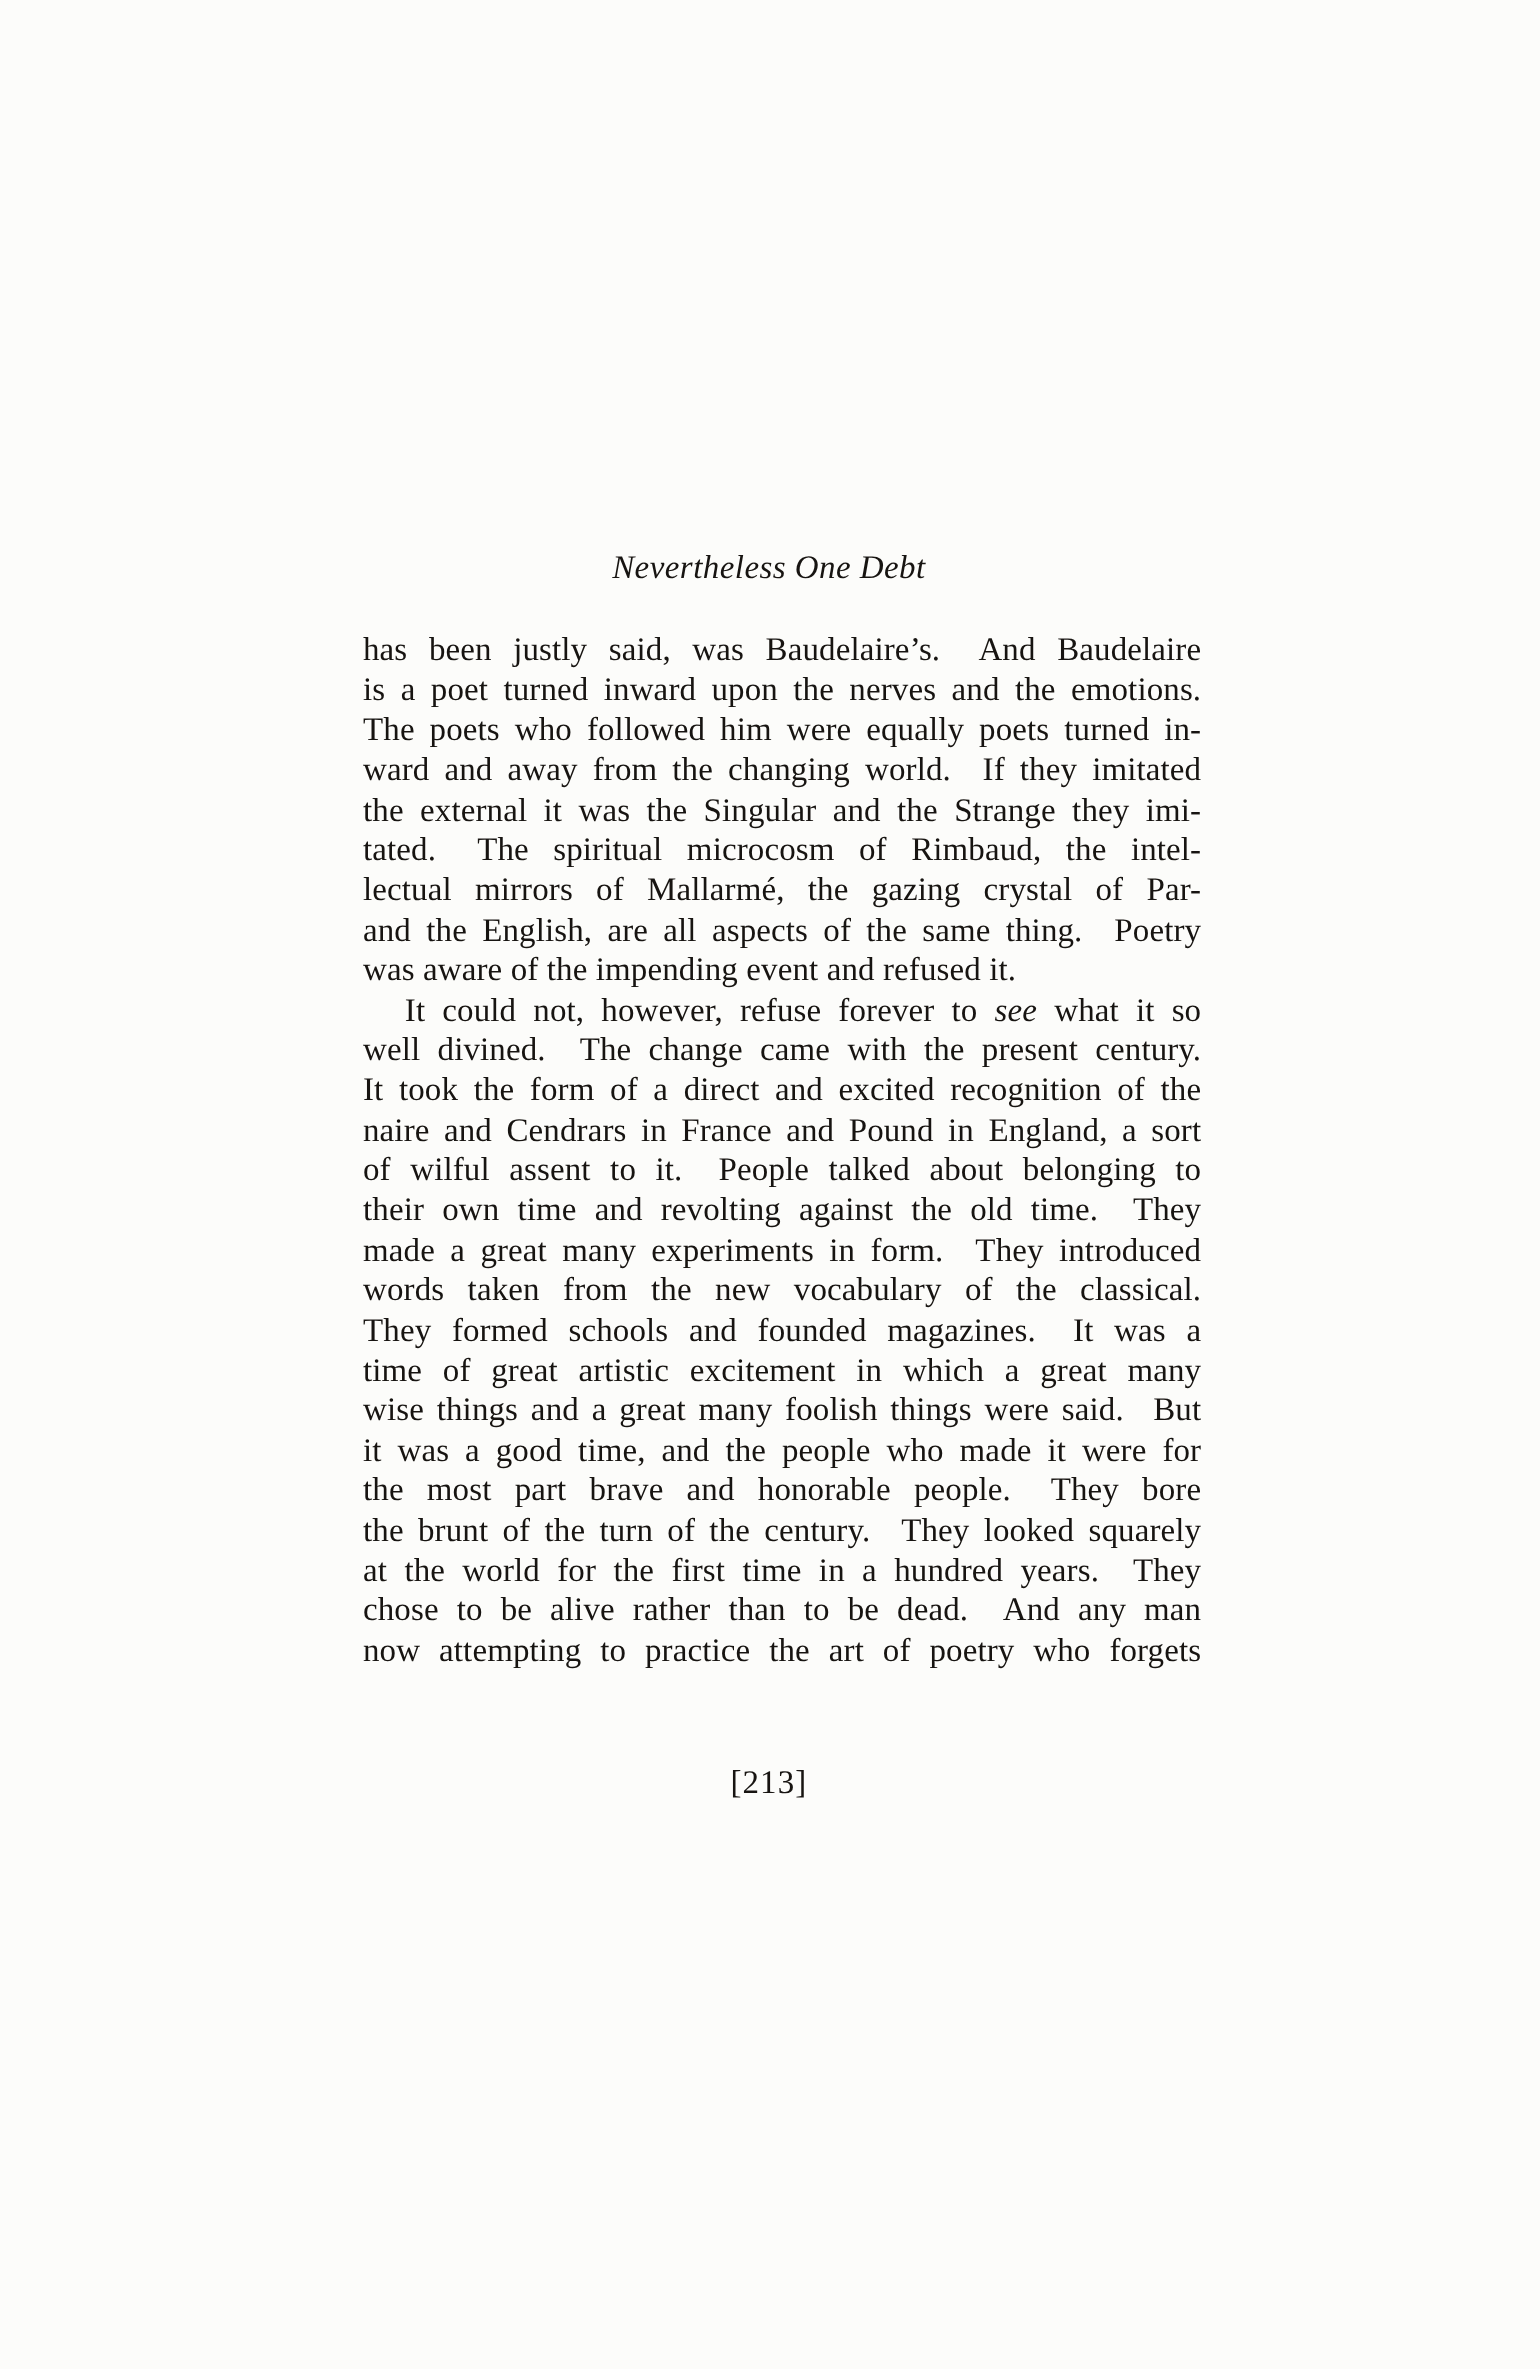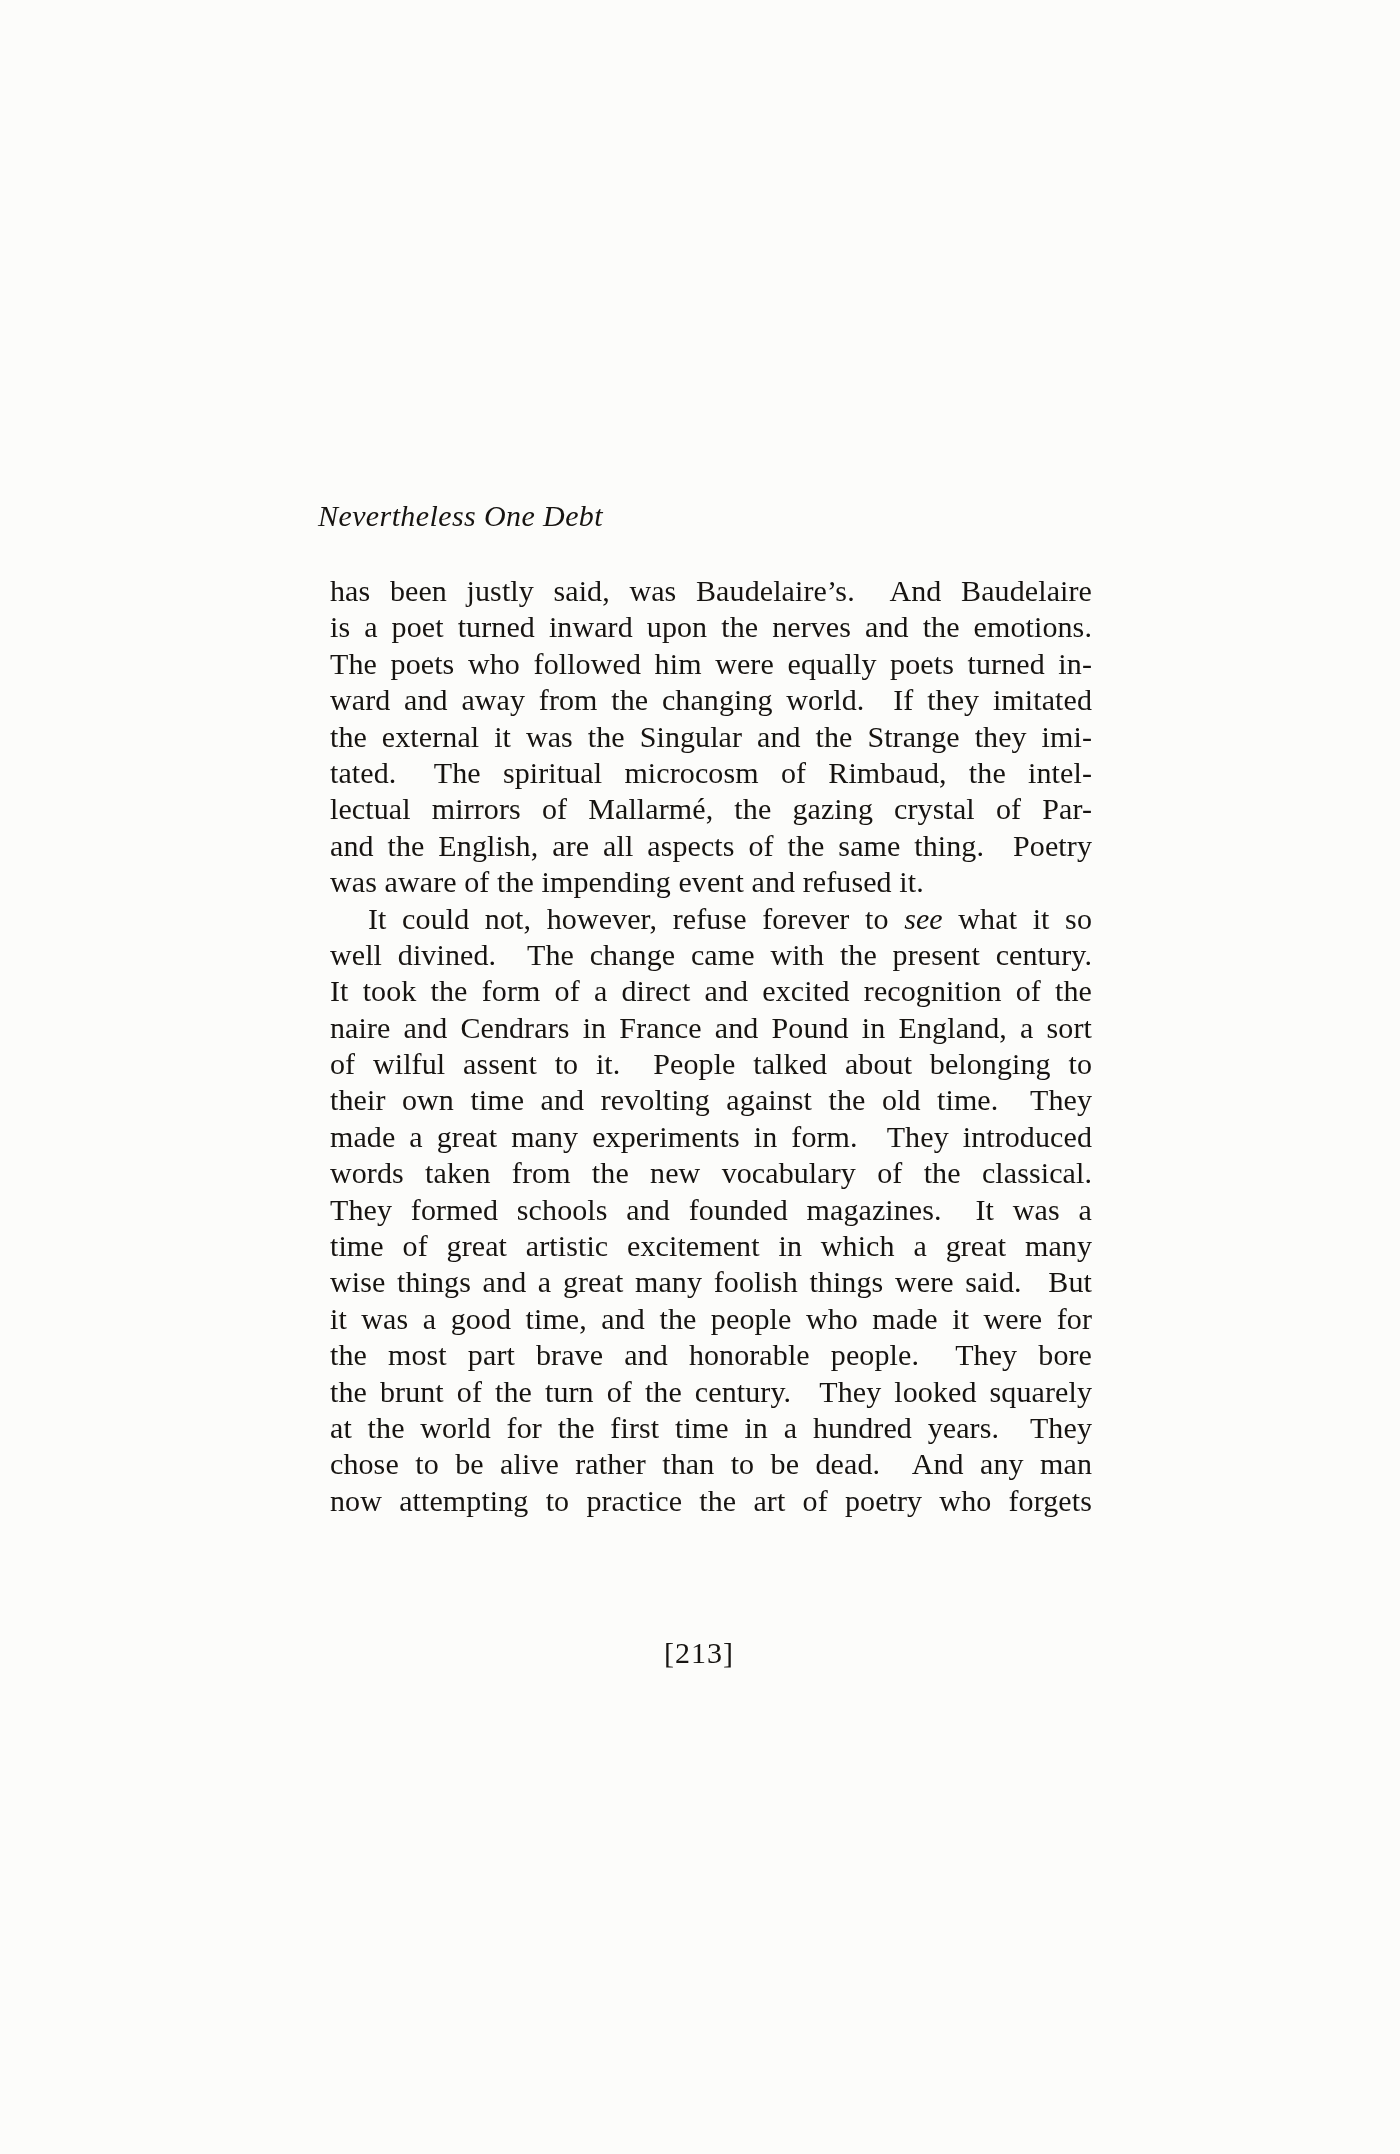--- a/index.html
+++ b/index.html
@@ -26,21 +26,21 @@
   }
   .running-header {
     position: absolute;
     left: 318px;
     top: 497px;
     width: 762px;
     height: 38px;
     line-height: 38px;
     font-size: 30px;
     font-style: italic;
-    text-align: left;
+    text-align: center;
     letter-spacing: 0.4px;
   }
   .body-text {
     position: absolute;
     left: 318px;
     top: 573px;
     width: 762px;
     margin-left: 12px;
   }
   .line {
@@ -64,21 +64,20 @@
   .folio {
     position: absolute;
     left: 318px;
     top: 1601px;
     width: 762px;
     height: 40px;
     line-height: 40px;
     font-size: 30px;
     text-align: center;
     letter-spacing: 1px;
-    margin-top: 32px;
   }
 </style>
 </head>
 <body>
 
 <div class="page">
   <div class="running-header">Nevertheless One Debt</div>
 
   <div class="body-text">
       <div class="line j"><span>has been justly said, was Baudelaire’s.  And Baudelaire</span></div>

